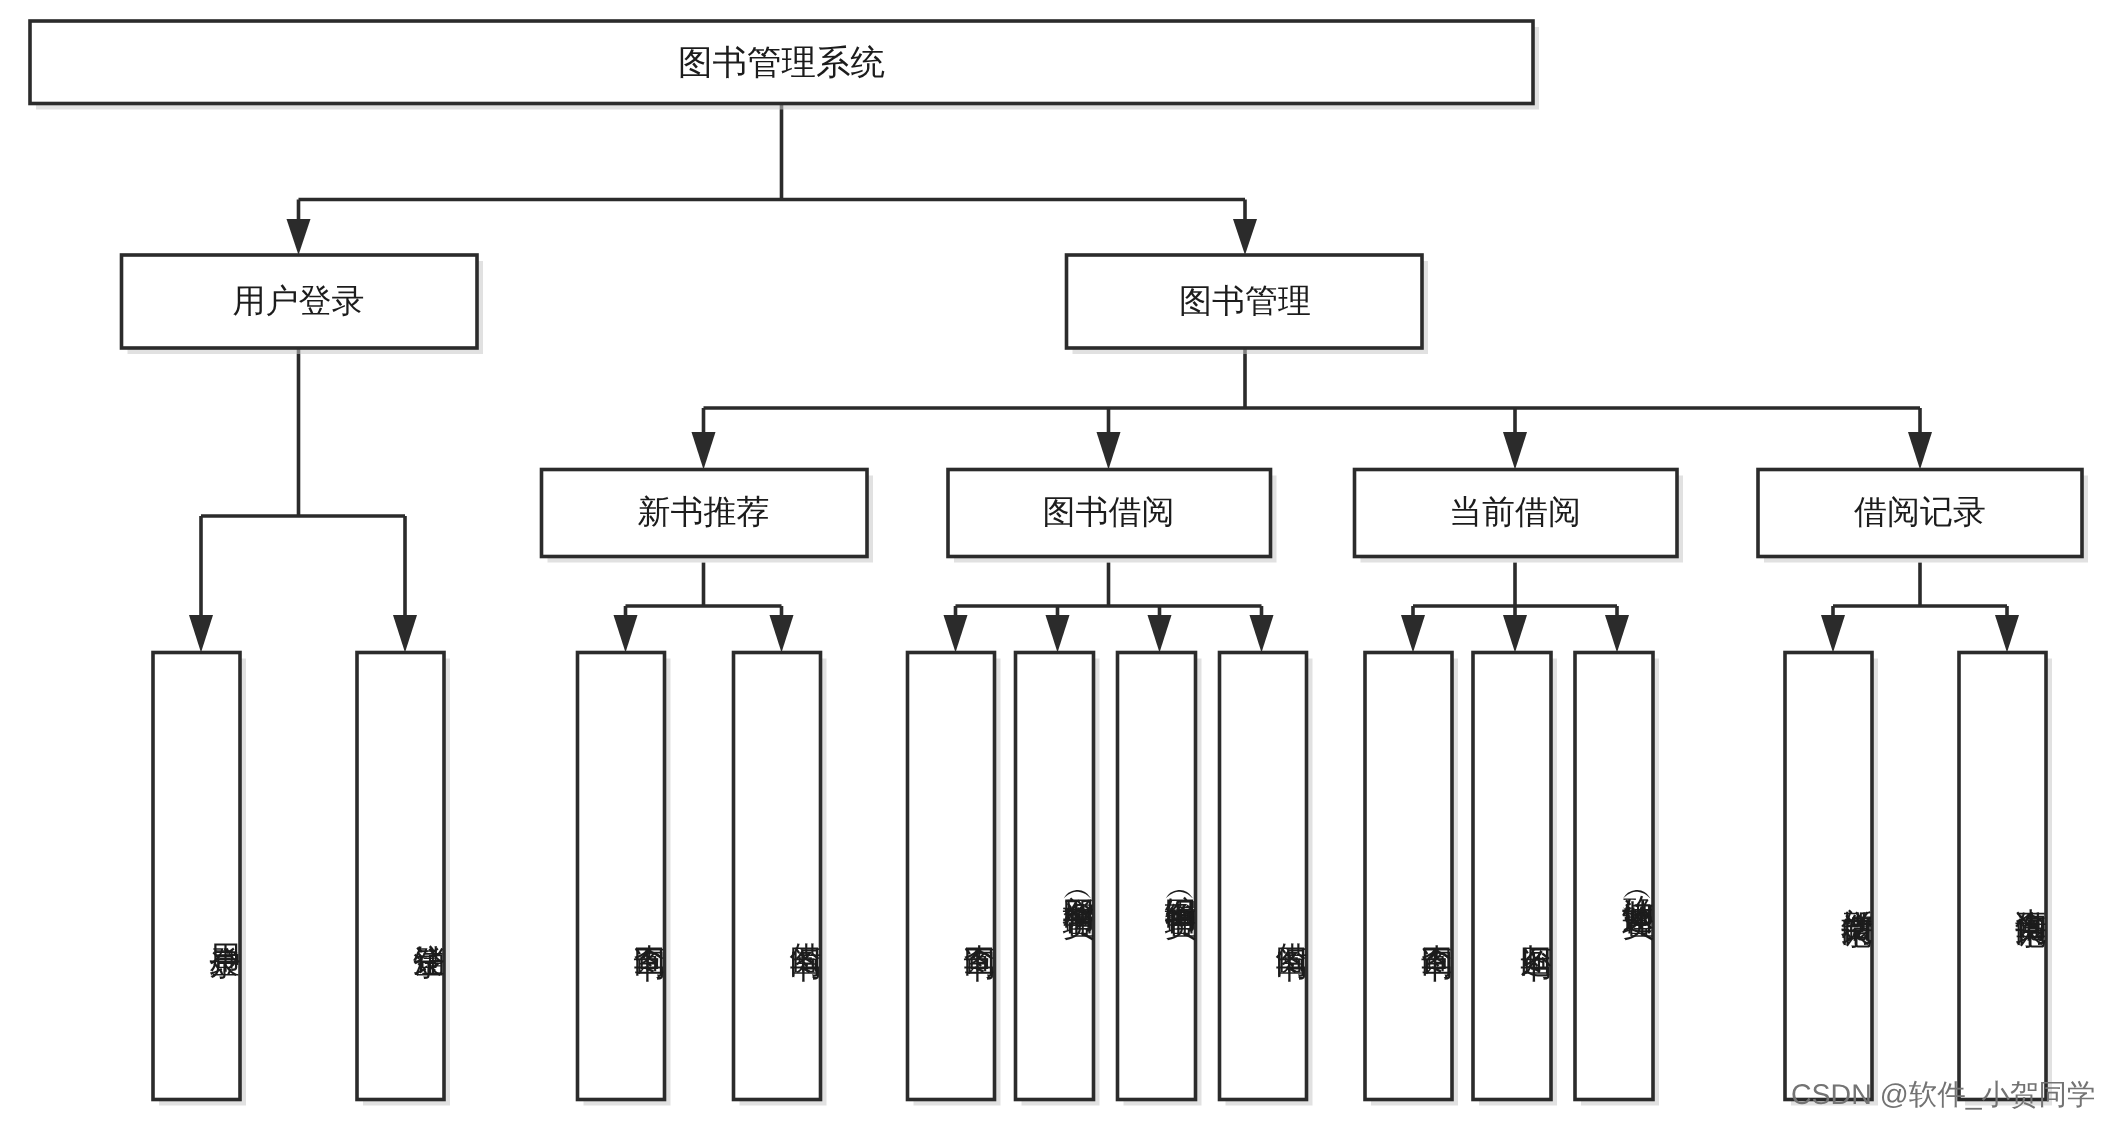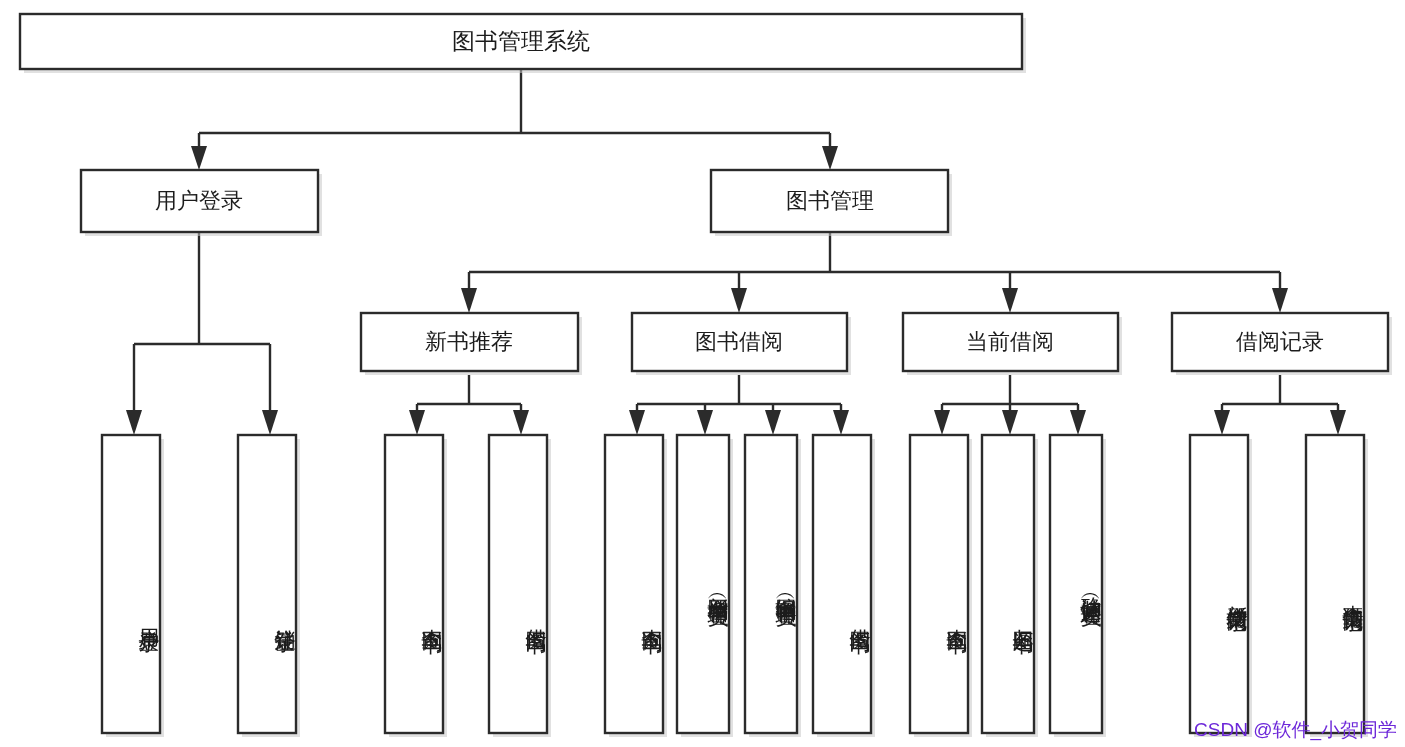--- a/index.html
+++ b/index.html
@@ -71,21 +71,21 @@
     display: flex;
     align-items: flex-start;
     justify-content: center;
   }
   .watermark {
     position: absolute;
     right: 8px;
     bottom: 4px;
     font-family: "Liberation Sans", "DejaVu Sans", sans-serif;
     font-size: 19px;
-    color: #6d28d9;
+    color: #737373;
     white-space: nowrap;
     user-select: none;
   }
 </style>
 </head>
 <body>
 
 <div id="diagram-root">
 
   <svg class="tree-canvas" viewBox="0 0 1405 747" xmlns="http://www.w3.org/2000/svg">

